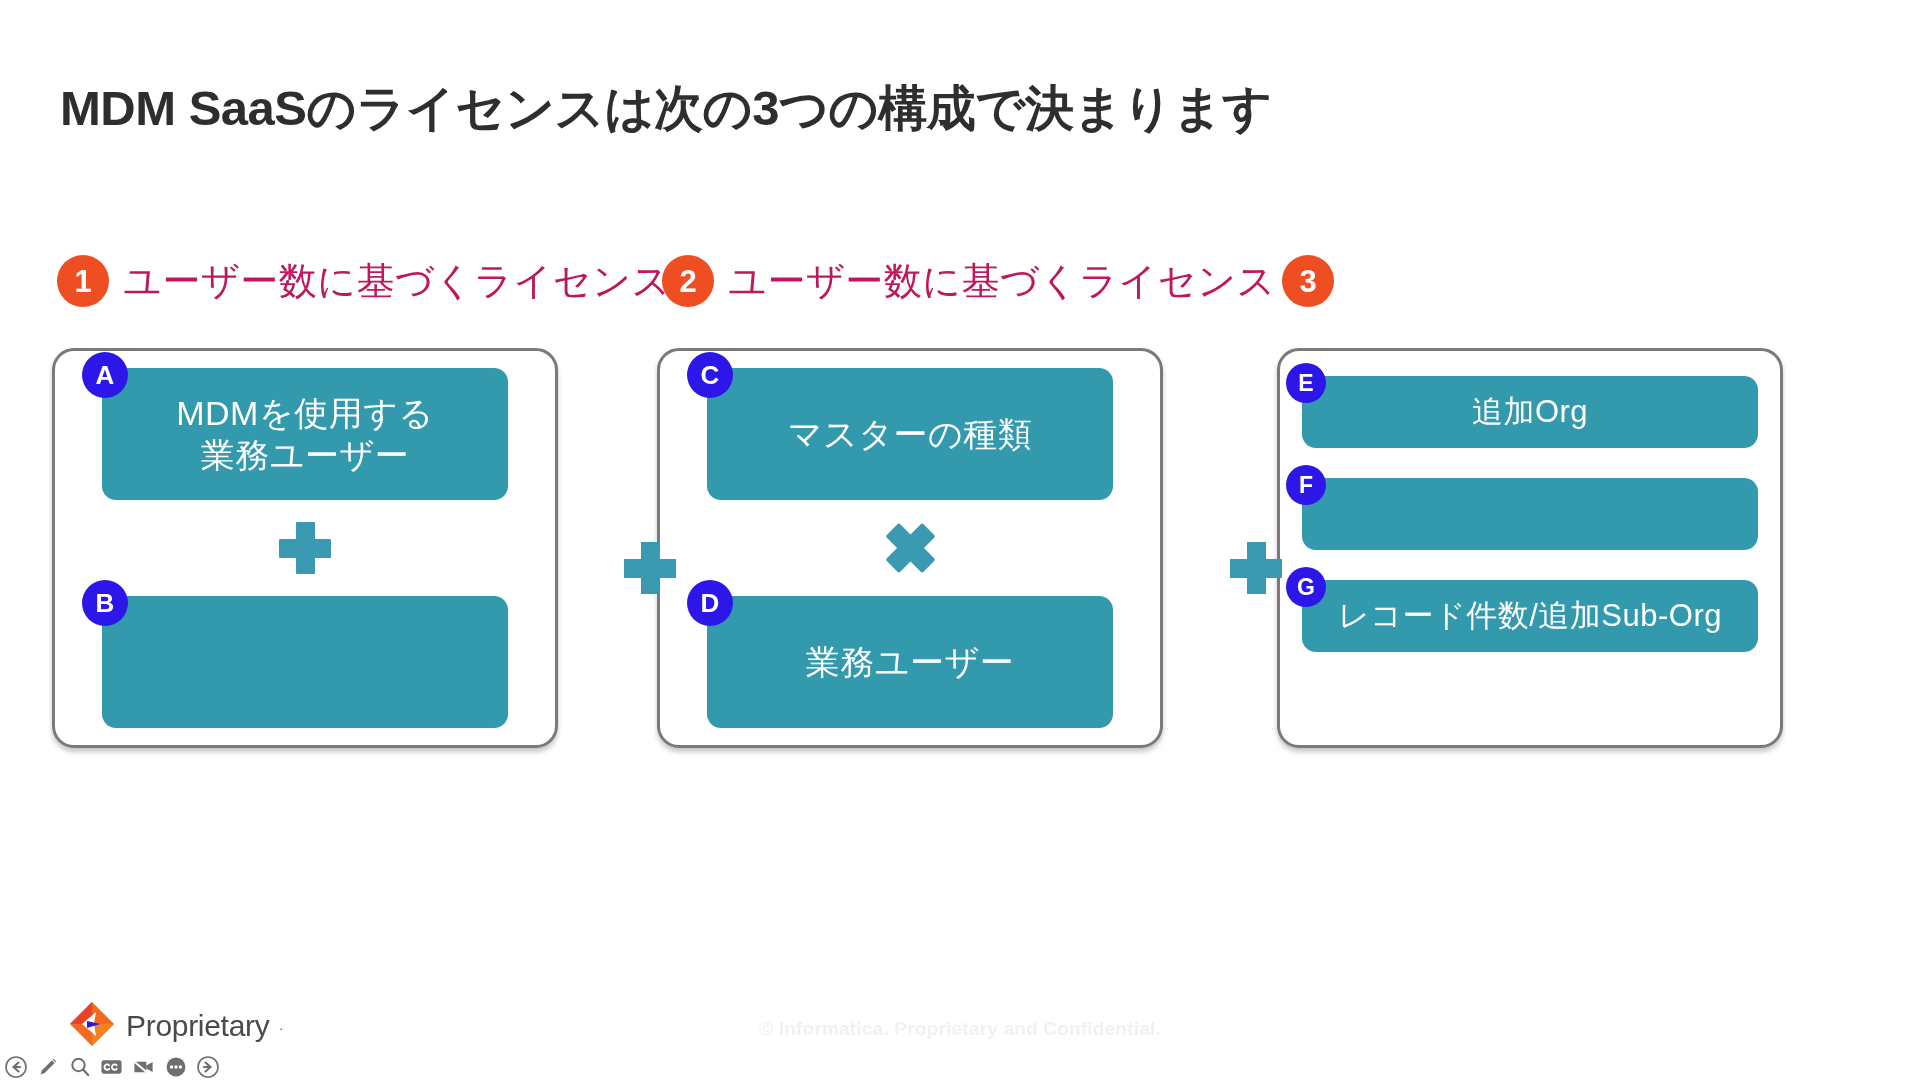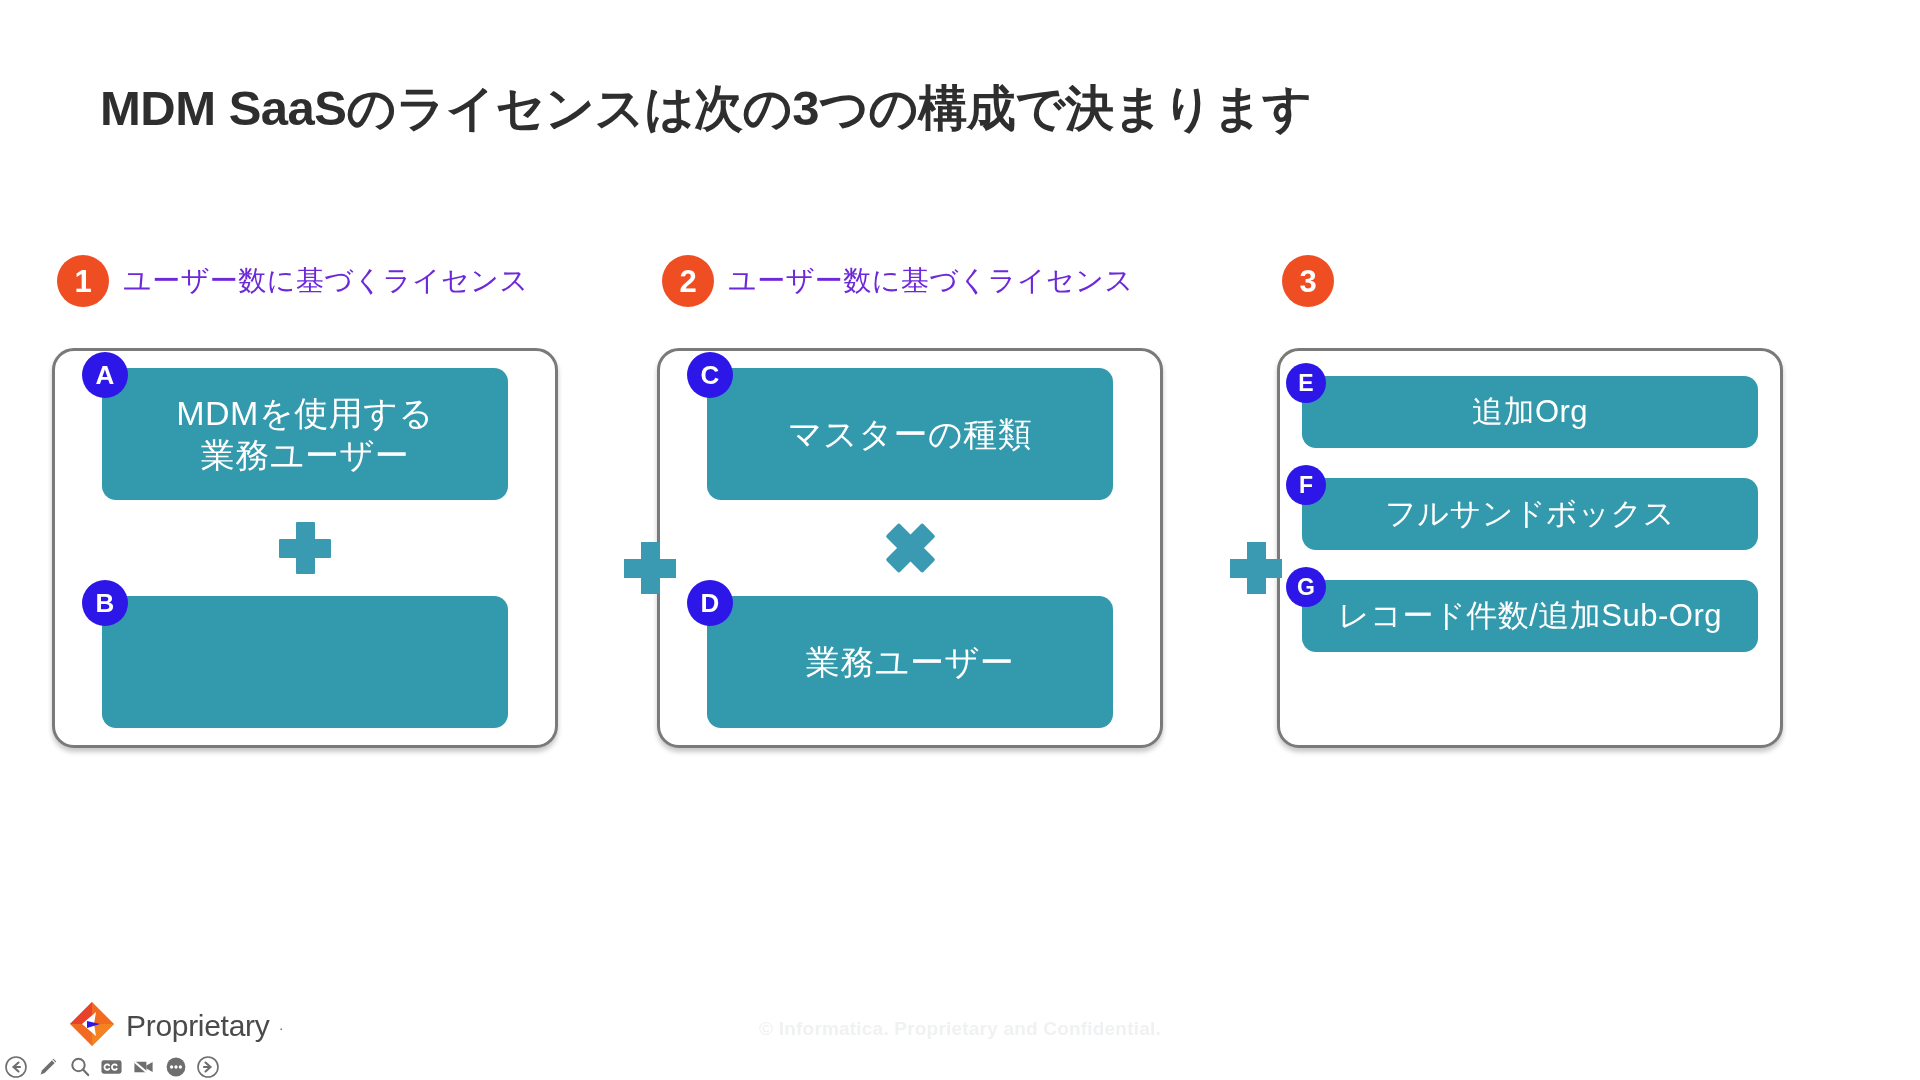--- a/index.html
+++ b/index.html
@@ -27,21 +27,20 @@
   .slide-title {
     position: absolute;
     left: 60px;
     top: 82px;
     font-size: 49px;
     font-weight: bold;
     letter-spacing: -0.5px;
     color: #2e2e2e;
     white-space: nowrap;
     line-height: 1.1;
-    margin-left: 40px;
   }
 
   
   .columns {
     position: absolute;
     left: 0;
     top: 250px;
     width: 1920px;
     height: 520px;
   }
@@ -72,23 +71,23 @@
     background: #ef4e23;
     color: #ffffff;
     font-size: 31px;
     font-weight: 600;
     display: flex;
     align-items: center;
     justify-content: center;
     line-height: 1;
   }
   .col-heading-text {
-    font-size: 28px;
+    font-size: 38px;
     font-weight: 500;
-    color: #6d28d9;
+    color: #be185d;
     white-space: nowrap;
     letter-spacing: 0.5px;
   }
 
   
   .col-body {
     position: relative;
     margin-top: 36px;
     height: 400px;
     border: 3px solid #7a7a7a;
@@ -328,21 +327,20 @@
       <div class="col-body">
         <div class="stack tight">
 
           <div class="item slim">
             <div class="letter-badge">E</div>
             <div class="item-label">追加Org</div>
           </div>
 
           <div class="item slim">
             <div class="letter-badge">F</div>
-            <div class="item-label">フルサンドボックス</div>
           </div>
 
           <div class="item slim">
             <div class="letter-badge">G</div>
             <div class="item-label">レコード件数/追加Sub-Org</div>
           </div>
 
         </div>
       </div>
     </div>

